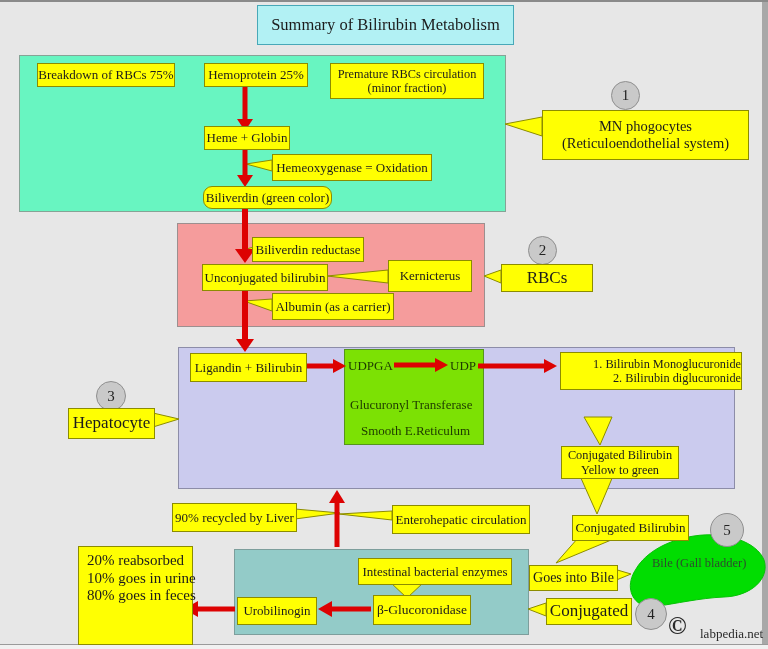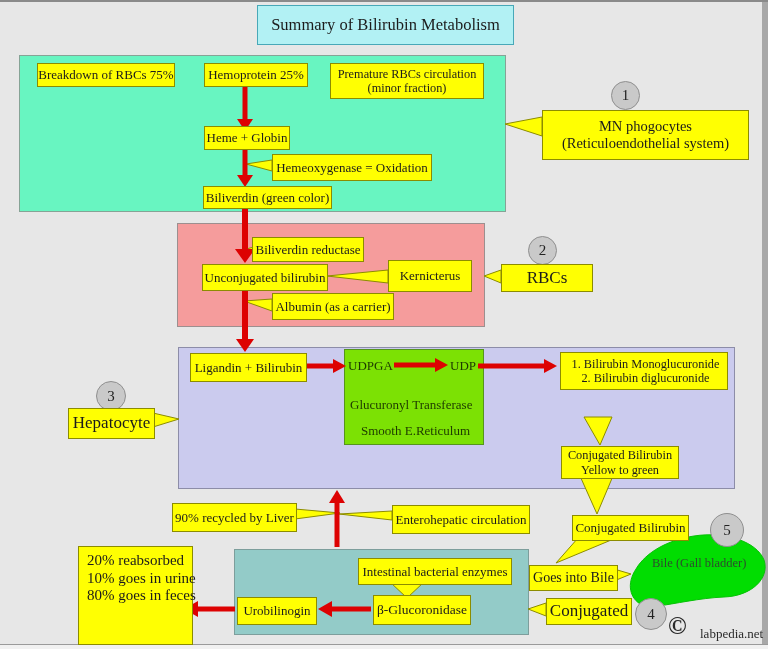--- a/index.html
+++ b/index.html
@@ -17,21 +17,21 @@
   .enzyme{position:absolute;z-index:2;background:var(--enzyme-fill);border:1px solid var(--enzyme-border);}
   .ybox{
     position:absolute;z-index:10;
     background:var(--label-fill);border:1px solid var(--label-border);
     display:flex;flex-direction:column;align-items:center;justify-content:center;
     text-align:center;font-size:13px;line-height:1.18;color:var(--ink);
   }
   .ybox span{display:block;white-space:nowrap;}
   .big{font-size:17px;}
   .small{font-size:12.3px;}
-  .left{align-items:center;text-align:left;padding-left:3px;}
+  .left{align-items:flex-end;text-align:left;padding-left:17px;}
   .titlebox{
     position:absolute;z-index:10;background:var(--title-fill);border:1px solid var(--title-border);
     display:flex;align-items:center;justify-content:center;font-size:16.5px;
   }
   .circle{
     position:absolute;z-index:10;border-radius:50%;
     background:var(--circle-fill);border:1px solid var(--circle-border);
     display:flex;align-items:center;justify-content:center;font-size:15px;color:#222;
   }
   .enz-label{position:absolute;font-size:13px;color:#1d3a00;white-space:nowrap;z-index:10;}
@@ -139,21 +139,21 @@
   <div class="ybox small" style="left:330px;top:63px;width:152px;height:34px;">
     <span>Premature RBCs circulation</span>
       <span>(minor fraction)</span>
   </div>
   <div class="ybox" style="left:204px;top:126px;width:84px;height:22px;">
       <span>Heme + Globin</span>
     </div>
   <div class="ybox" style="left:272px;top:154px;width:158px;height:25px;">
       <span>Hemeoxygenase = Oxidation</span>
     </div>
-  <div class="ybox" style="left:203px;top:186px;width:127px;height:21px;">
+  <div class="ybox" style="left:203px;top:186px;width:127px;height:21px;border-radius:9px;">
       <span>Biliverdin (green color)</span>
     </div>
 
   <div class="circle" style="left:611px;top:81px;width:27px;height:27px;">
       <span>1</span>
     </div>
   <div class="ybox" style="left:542px;top:110px;width:205px;height:48px;font-size:14.5px;">
     <span>MN phogocytes</span>
       <span>(Reticuloendothelial system)</span>
   </div>

